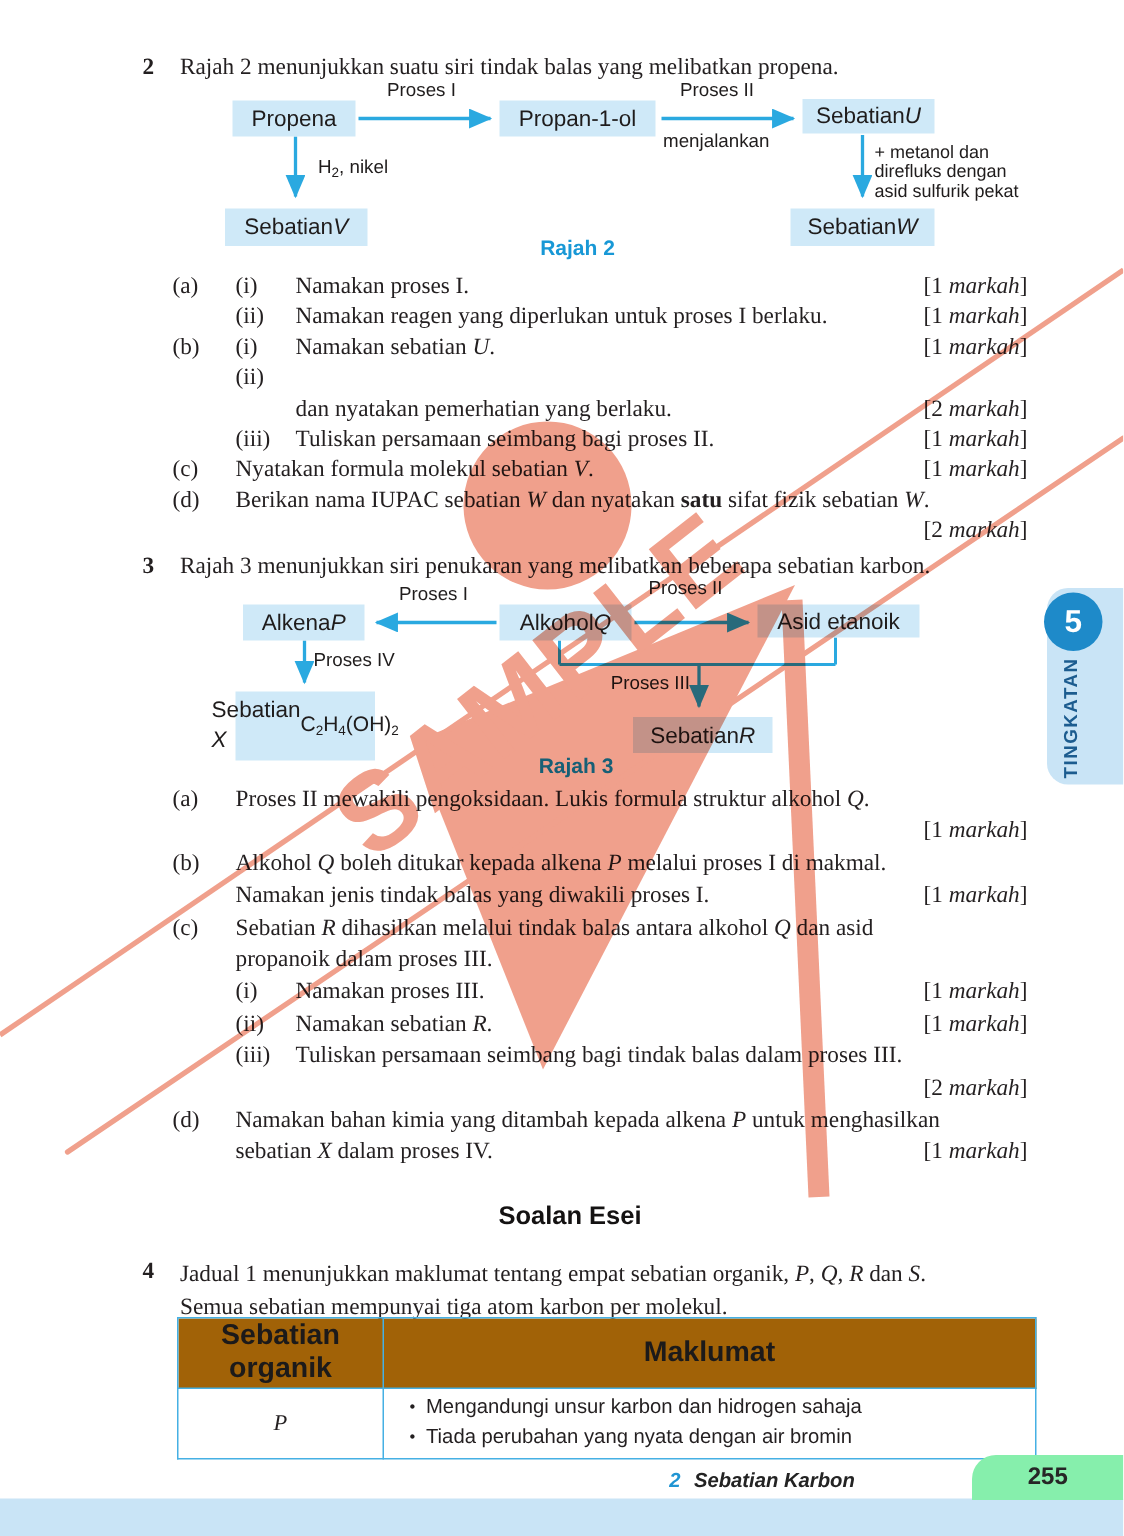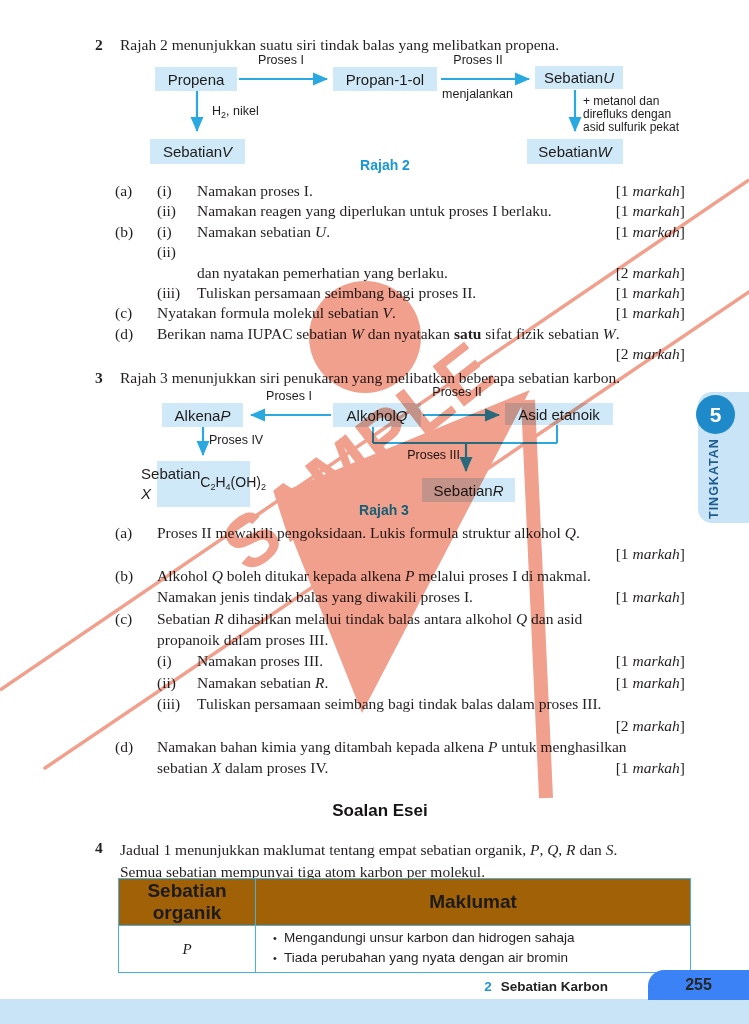--- a/index.html
+++ b/index.html
@@ -69,25 +69,25 @@
      height:23px;color:#1c1a1a;padding:1px 4px;}
   #q4-table .compound{width:137px;text-align:center;vertical-align:middle;
      font-size:15px;font-style:italic;}
   #q4-table .facts{padding:2px 8px 4px 10px;font-family:"Liberation Sans",sans-serif;
      font-size:13.5px;}
   .bullet-line{display:flex;line-height:20px;}
   .bullet{width:18px;flex:none;text-align:center;font-size:11px;}
 
   
   #footer-bar{left:0;top:999px;width:749px;height:25px;background:#c9e4f6;z-index:2;}
-  #page-plate{left:648px;top:970px;width:101px;height:30px;background:#3b82f6;
+  #page-plate{left:648px;top:970px;width:101px;height:30px;background:#86efac;
      border-radius:16px 0 0 0;display:flex;align-items:center;justify-content:center;z-index:2;
      font-family:"Liberation Sans",sans-serif;font-weight:600;font-size:16px;color:#262626;}
-  #footer-cap{left:368px;top:979px;width:240px;text-align:right;z-index:2;
-     font-family:"Liberation Sans",sans-serif;font-weight:bold;font-size:13.5px;color:#232323;}
+  #footer-cap{left:388px;top:979px;width:240px;text-align:center;z-index:2;
+     font-family:"Liberation Sans",sans-serif;font-weight:bold;font-size:13.5px;color:#232323;font-style:italic;}
   #footer-cap .chnum{color:#2095d3;margin-right:9px;}
   #side-tab{left:698px;top:392px;width:51px;height:131px;background:#c9e4f6;
      border-radius:14px 0 0 14px;z-index:2;}
   #side-circle{left:696px;top:395px;width:39px;height:39px;border-radius:50%;background:#1e8ac9;
      color:#fff;display:flex;align-items:center;justify-content:center;z-index:3;
      font-family:"Liberation Sans",sans-serif;font-weight:bold;font-size:21px;}
   #side-text{left:703px;top:438px;width:22px;height:82px;z-index:3;
      writing-mode:vertical-rl;transform:rotate(180deg);
      display:flex;align-items:center;justify-content:center;
      font-family:"Liberation Sans",sans-serif;font-weight:bold;font-size:12.5px;

